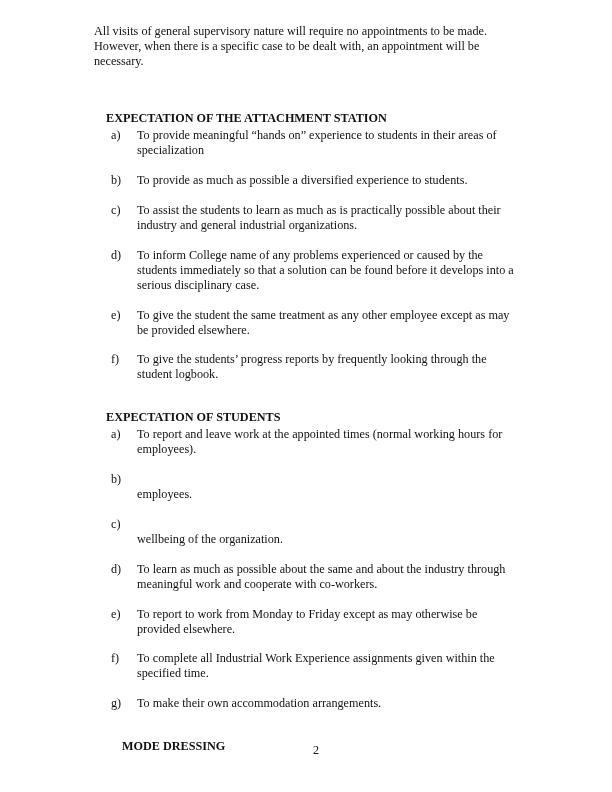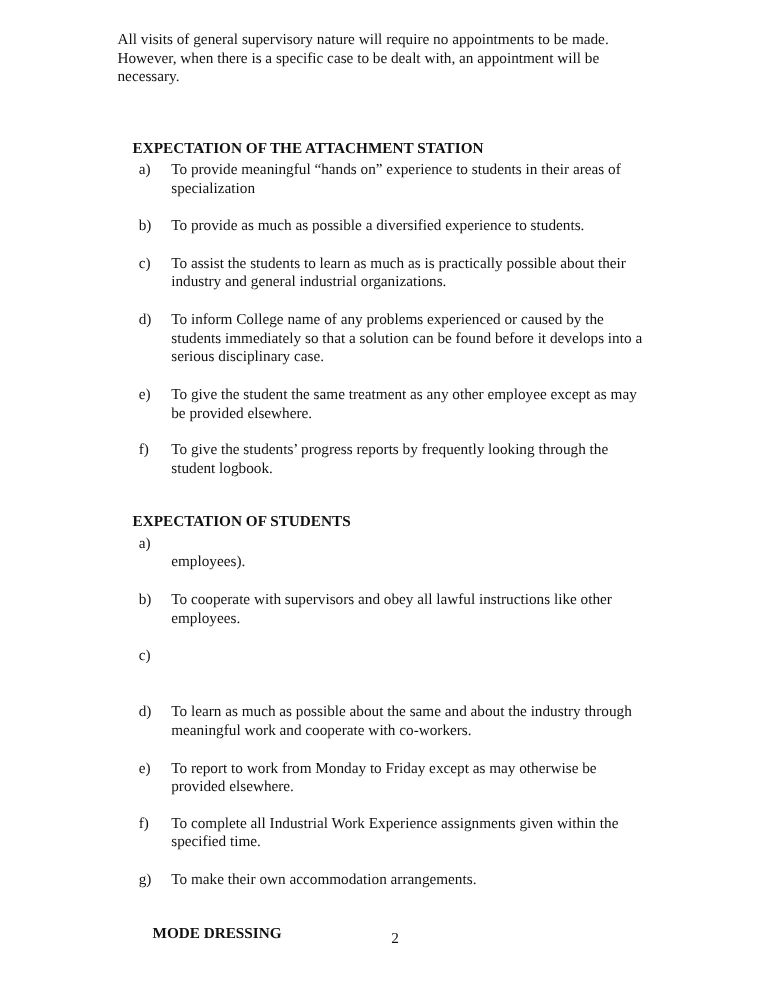--- a/index.html
+++ b/index.html
@@ -120,37 +120,38 @@
       <span>To give the students’ progress reports by frequently looking through the</span><br>
       <span>student logbook.</span>
     </span>
   </div>
 
   <h2 class="heading" style="top:398px;">EXPECTATION OF STUDENTS</h2>
 
   <div class="item" style="top:427px;">
     <span class="label">a)</span>
     <span class="text">
-      <br>
+      <span>To report and leave work at the appointed times (normal working hours for</span><br>
       <span>employees).</span>
     </span>
   </div>
 
   <div class="item" style="top:472px;">
     <span class="label">b)</span>
     <span class="text">
-      <span>To cooperate with supervisors and obey all lawful instructions like other</span><br>
+      <br>
       <span>employees.</span>
     </span>
   </div>
 
   <div class="item" style="top:517px;">
     <span class="label">c)</span>
     <span class="text">
       <br>
+      <span>wellbeing of the organization.</span>
     </span>
   </div>
 
   <div class="item" style="top:562px;">
     <span class="label">d)</span>
     <span class="text">
       <span>To learn as much as possible about the same and about the industry through</span><br>
       <span>meaningful work and cooperate with co-workers.</span>
     </span>
   </div>

